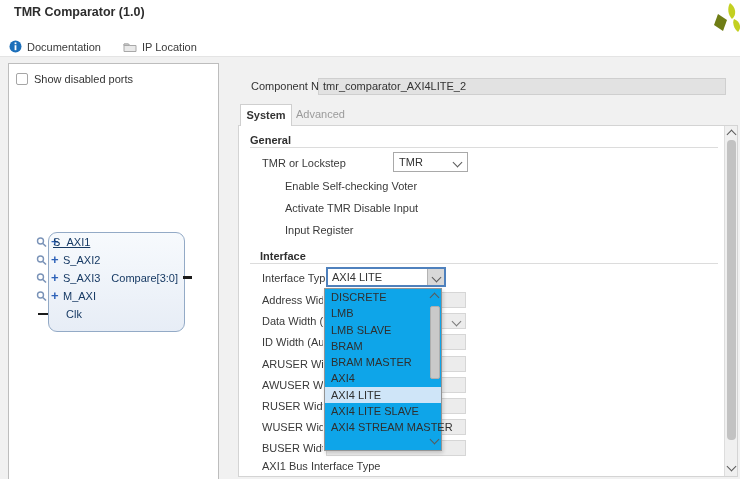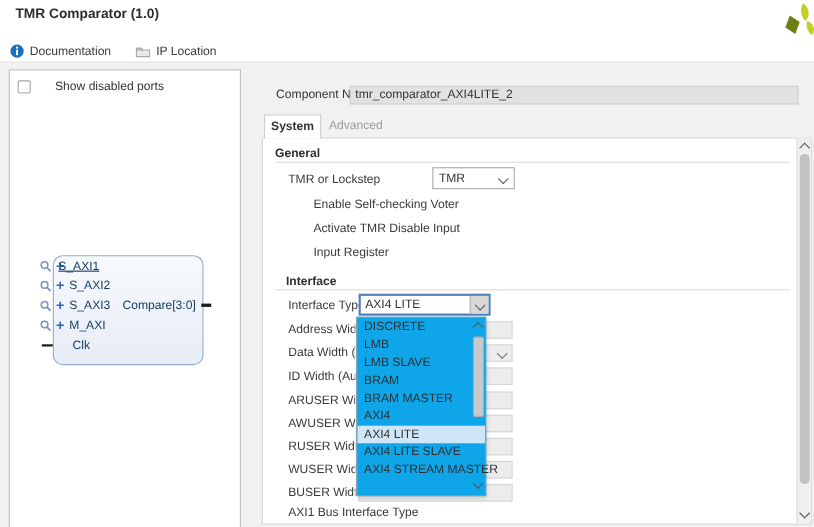--- a/index.html
+++ b/index.html
@@ -29,21 +29,21 @@
   .port-name{color:#173a64;line-height:14px;white-space:nowrap;}
   .plus{color:#2e62b8;font-weight:bold;font-size:13px;line-height:14px;}
   .stub{background:#1b1b1b;}
 
   
   #comp-label{left:251px;top:80px;}
   #comp-field{left:318px;top:78px;width:408px;height:17px;background:#e2e2e2;border:1px solid #cfcfcf;
               box-sizing:border-box;line-height:15px;padding-left:4px;overflow:hidden;white-space:nowrap;}
   #tab-system{left:240px;top:104px;width:52px;height:22px;background:#fff;border:1px solid #cfcfcf;
               border-bottom:none;box-sizing:border-box;font-weight:bold;text-align:center;line-height:21px;z-index:3;}
-  #tab-advanced{left:286px;top:104px;width:62px;height:22px;color:#9b9b9b;text-align:right;line-height:21px;}
+  #tab-advanced{left:296px;top:104px;width:62px;height:22px;color:#9b9b9b;text-align:left;line-height:21px;}
   #panel{left:238px;top:125px;width:500px;height:352px;background:#fff;border:1px solid #d4d4d4;box-sizing:border-box;z-index:1;}
 
   .sec-head{font-weight:bold;color:#2f2f2f;z-index:2;}
   .sec-line{height:1px;background:#dcdcdc;z-index:2;}
   .flabel{color:#3a3a3a;line-height:14px;white-space:nowrap;z-index:2;}
 
   .select{background:#fff;border:1px solid #a9a9a9;box-sizing:border-box;z-index:2;cursor:pointer;}
   .select .val{position:absolute;left:5px;top:0;bottom:0;line-height:18px;white-space:nowrap;}
   .chev{display:inline-block;width:6px;height:6px;border-right:1.5px solid #5a5a5a;border-bottom:1.5px solid #5a5a5a;}
   .chev.down{transform:rotate(45deg);}
@@ -108,21 +108,21 @@
     <path d="M28 17 C34 19 36 26 32 30 C28 27 26 21 28 17 Z" fill="#c3d021"></path>
   </svg>
 
   <div id="content-bg" class="abs"></div>
 
   <div id="left-panel" class="abs"></div>
 
   <span class="abs cb-box" style="left:16px;top:73px;">
     
   </span>
-  <span class="abs" style="left:50px;top:72px;line-height:14px;text-align:right;">Show disabled ports</span>
+  <span class="abs" style="left:34px;top:72px;line-height:14px;text-align:right;">Show disabled ports</span>
 
   <div id="ip-block" class="abs"></div>
 
   <svg class="abs" style="left:36px;top:237px;" width="11" height="11" viewBox="0 0 11 11">
     <circle cx="4.5" cy="4" r="3" fill="none" stroke="#7a93b8" stroke-width="1.4"></circle>
       <line x1="6.8" y1="6.5" x2="10" y2="9.5" stroke="#7a93b8" stroke-width="1.6"></line>
     </svg>
   <span class="abs plus" style="left:51px;top:235px;">+</span>
   <span class="abs port-name" style="left:53px;top:235px;text-decoration:underline;">S_AXI1</span>
 

